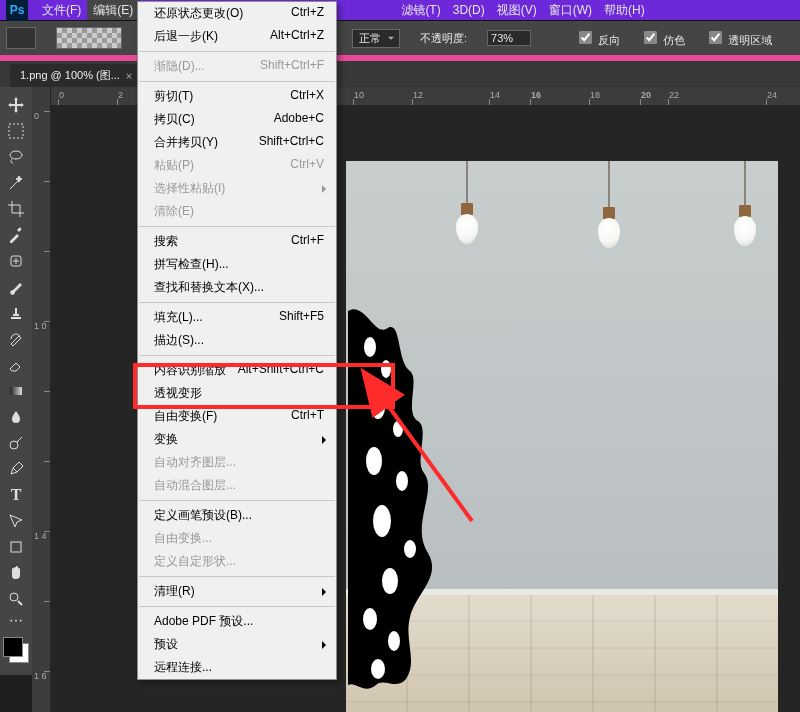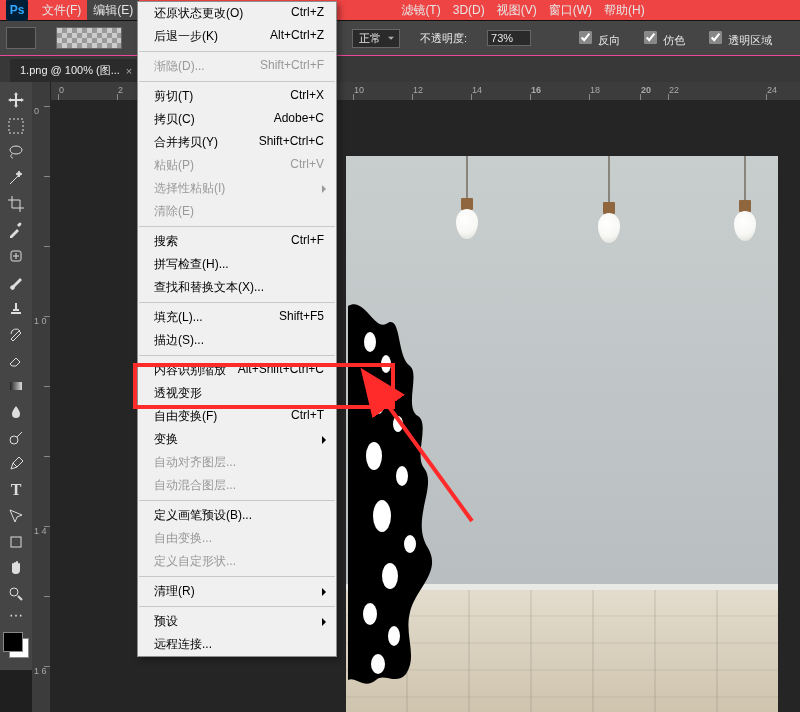--- a/index.html
+++ b/index.html
@@ -1,20 +1,20 @@
 <!DOCTYPE html>
 <html><head>
 <meta charset="utf-8">
 <style>
 html,body{margin:0;padding:0;width:800px;height:712px;overflow:hidden;font-family:"Microsoft YaHei","SimSun",sans-serif;font-size:12px;background:#1a1a1a;color:#ccc;user-select:none}
 .ps-logo{width:22px;height:22px;background:#001e36;color:#31a8ff;font-weight:bold;font-size:12px;display:flex;align-items:center;justify-content:center;border-radius:3px;margin:0 8px 0 4px}
-.menubar{height:20px;background:#ef4444;display:flex;align-items:center;padding:0 2px;color:#e6e6e6}
+.menubar{height:20px;background:#6d28d9;display:flex;align-items:center;padding:0 2px;color:#e6e6e6}
 .menubar span{padding:0 6px;line-height:20px}
 .menubar span.open{background:#454545}
-.options-bar{height:34px;background:#454545;display:flex;align-items:center;padding:0 6px;gap:20px;color:#e6e6e6;font-size:11px;border-top:1px solid #111;border-bottom:1px solid #ec4899}
+.options-bar{height:34px;background:#454545;display:flex;align-items:center;padding:0 6px;gap:20px;color:#e6e6e6;font-size:11px;border-top:1px solid #111;border-bottom:6px solid #ec4899}
 .options-bar .swatch{width:28px;height:20px;background:#333;border:1px solid #666}
 .options-bar .checker{width:64px;height:20px;border:1px solid #666;background:repeating-conic-gradient(#999 0 25%,#ccc 0 50%) 0 0/10px 10px}
 .options-bar .sel{background:#2a2a2a;border:1px solid #666;padding:1px 18px 1px 6px;position:relative}
 .options-bar .sel::after{content:"";position:absolute;right:5px;top:50%;border:3px solid transparent;border-top-color:#aaa;transform:translateY(-20%)}
 .options-bar input[type=text]{width:36px;background:#2a2a2a;border:1px solid #666;color:#e6e6e6;font-size:11px;padding:1px 3px}
 .options-bar input[type=checkbox]{accent-color:#888}
 .tab-strip{height:26px;background:#383838;display:flex;align-items:flex-end;padding-left:10px}
 .tab{background:#2b2b2b;color:#eee;font-size:11px;padding:4px 10px;border-top-left-radius:3px;border-top-right-radius:3px;display:flex;align-items:center;gap:6px}
 .tab .x{color:#aaa}
 .workspace{position:relative;background:#1f1f1f;height:632px}
@@ -223,21 +223,21 @@
       </div>
       <div class="tick" style="left: 262px;">
         <span class="mk">8</span>
       </div>
       <div class="tick" style="left: 321px;">
         <span class="mk">10</span>
       </div>
       <div class="tick" style="left: 380px;">
         <span class="mk">12</span>
       </div>
-      <div class="tick" style="left: 439px;">
+      <div class="tick" style="left: 457px;">
         <span class="mk">14</span>
       </div>
       <div class="tick" style="left: 498px; font-weight: bold;">
         <span class="mk">16</span>
       </div>
       <div class="tick" style="left: 557px;">
         <span class="mk">18</span>
       </div>
       <div class="tick" style="left: 608px; font-weight: bold;">
         <span class="mk">20</span>
@@ -410,20 +410,24 @@
     <div class="item disabled">
       <span>定义自定形状...</span>
       <span></span>
     </div>
     <div class="sep"></div>
     <div class="item has-sub">
       <span>清理(R)</span>
       <span></span>
     </div>
     <div class="sep"></div>
+    <div class="item">
+      <span>Adobe PDF 预设...</span>
+      <span></span>
+    </div>
     <div class="item has-sub">
       <span>预设</span>
       <span></span>
     </div>
     <div class="item">
       <span>远程连接...</span>
       <span></span>
     </div>
   </div>
 

